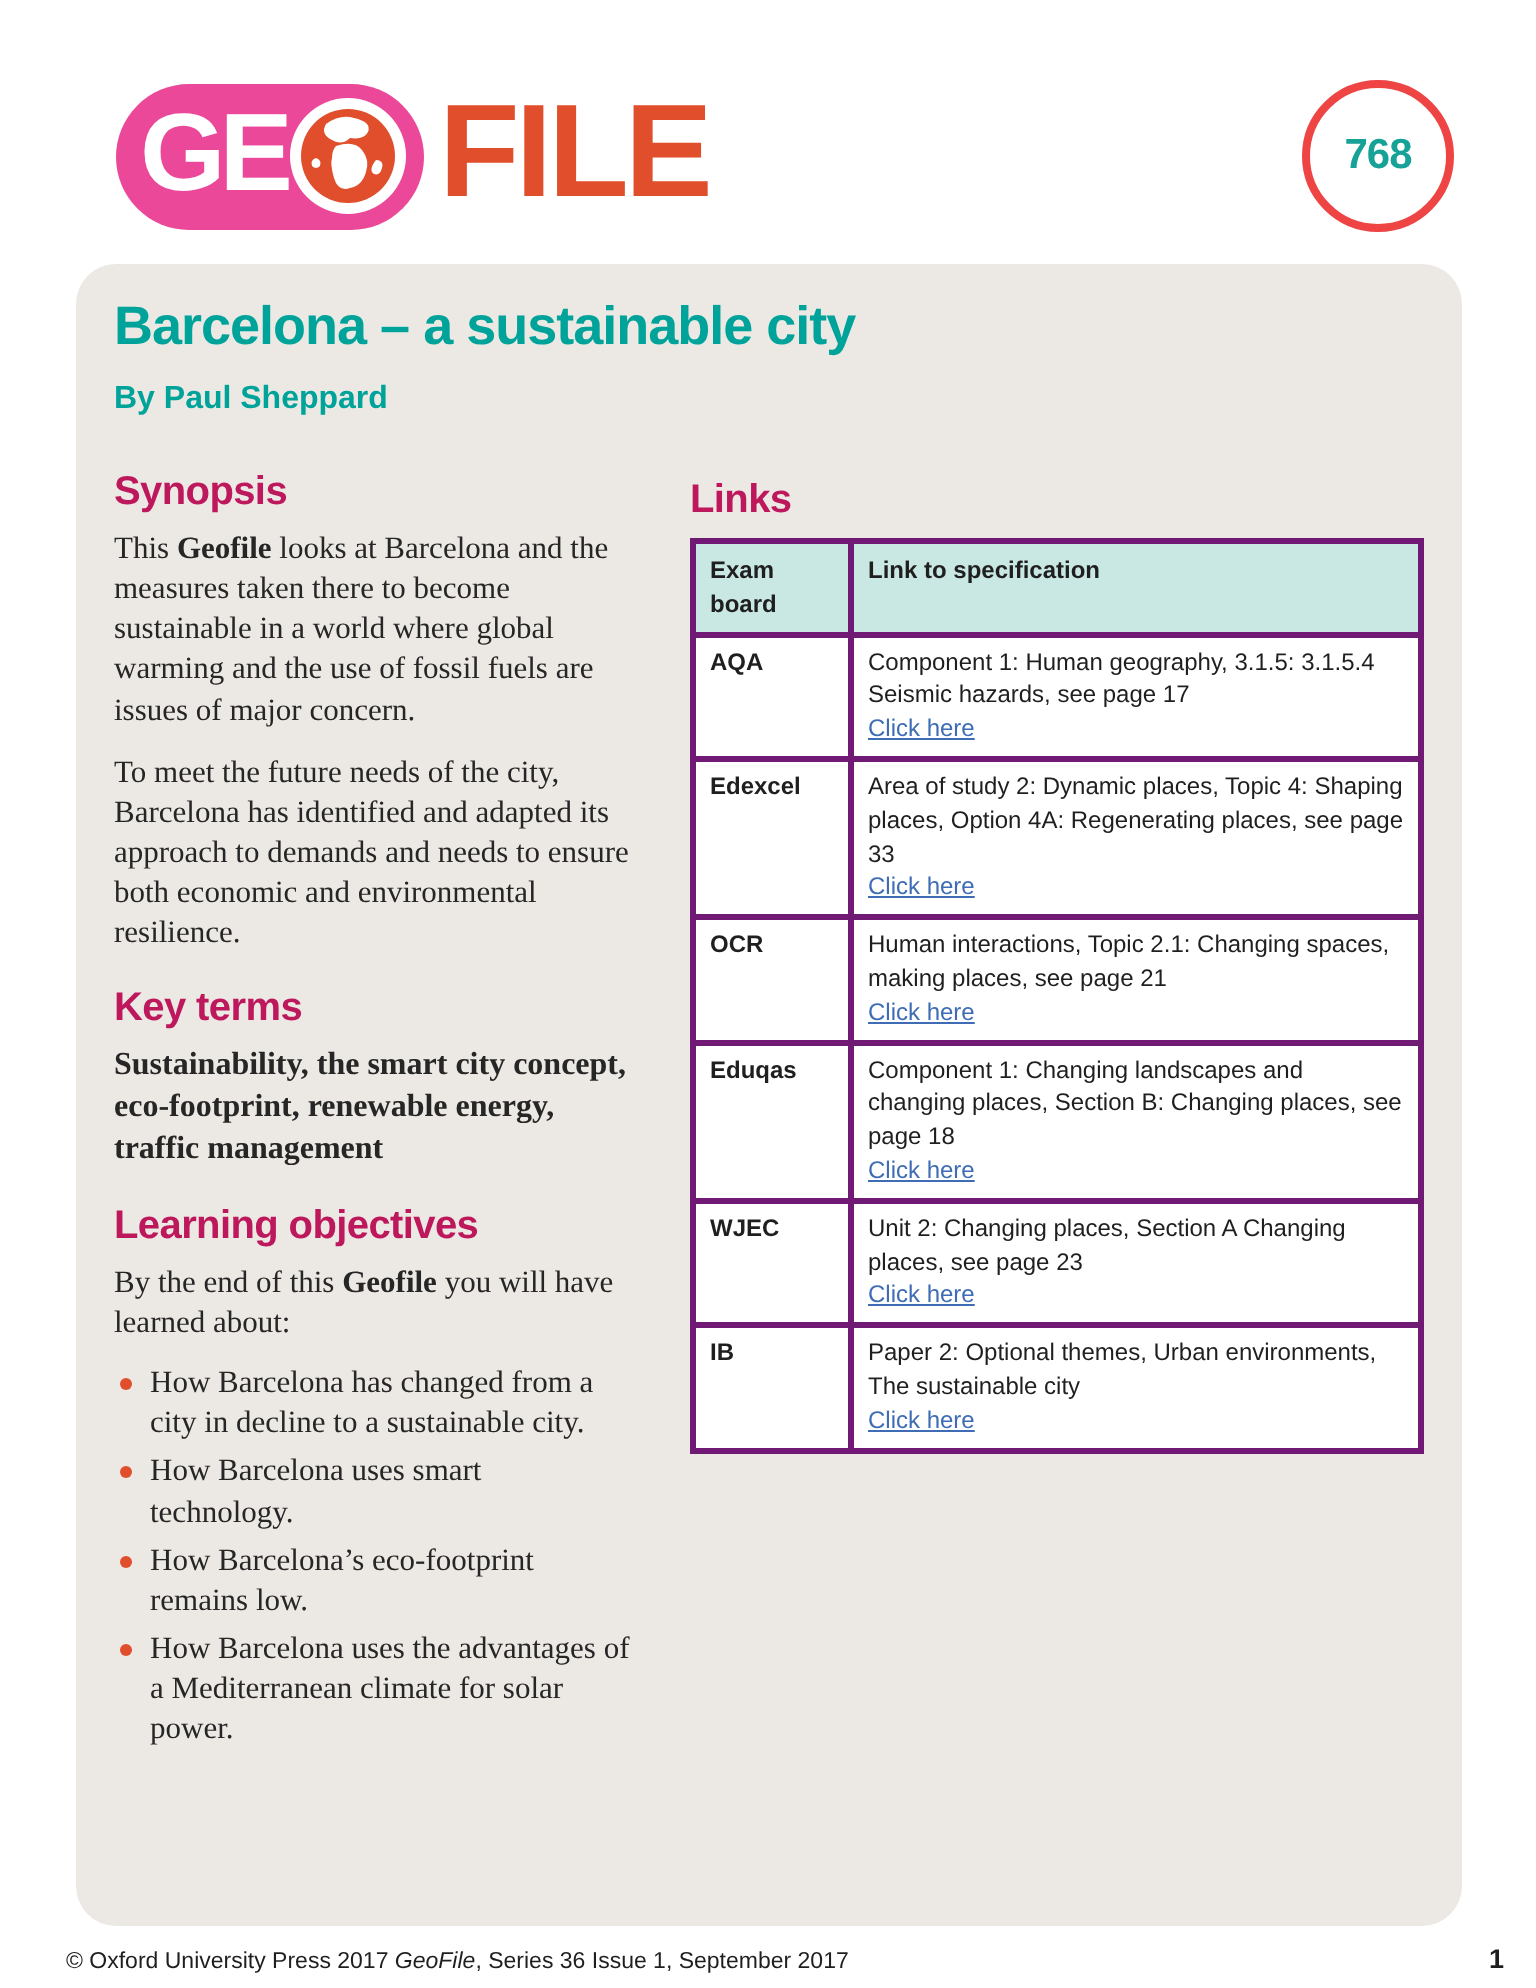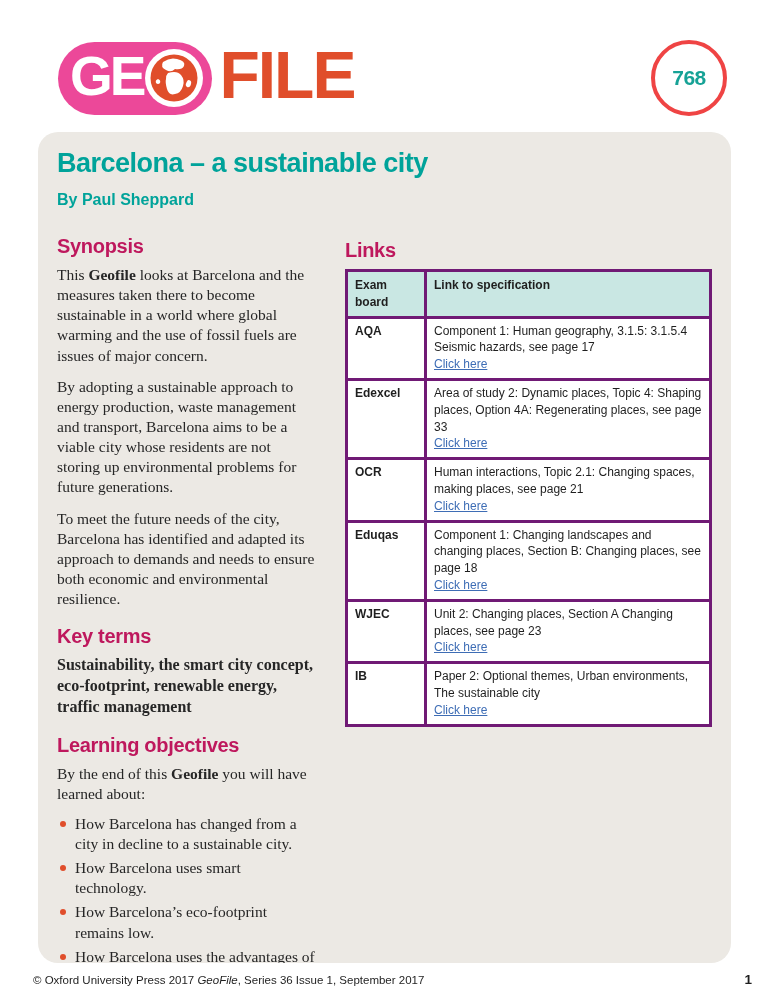--- a/index.html
+++ b/index.html
@@ -97,21 +97,20 @@
 
   <div class="doc-title">Barcelona – a sustainable city</div>
   <div class="byline">By Paul Sheppard</div>
 
   <div class="columns">
 
     <div class="col-left">
       <h2 class="section">Synopsis</h2>
       <div class="body-serif">
         <p class="para"><span>This </span><b>Geofile</b><span> looks at Barcelona and the measures taken there to become sustainable in a world where global warming and the use of fossil fuels are issues of major concern.</span></p>
-        <p class="para">By adopting a sustainable approach to energy production, waste management and transport, Barcelona aims to be a viable city whose residents are not storing up environmental problems for future generations.</p>
         <p class="para">To meet the future needs of the city, Barcelona has identified and adapted its approach to demands and needs to ensure both economic and environmental resilience.</p>
       </div>
 
       <h2 class="section">Key terms</h2>
       <div class="keyterms-text">Sustainability, the smart city concept, eco-footprint, renewable energy, traffic management</div>
 
       <h2 class="section">Learning objectives</h2>
       <p class="body-serif"><span>By the end of this </span><b>Geofile</b><span> you will have learned about:</span></p>
       <ul class="bullets body-serif">
         <li><span class="dot"></span><span>How Barcelona has changed from a city in decline to a sustainable city.</span></li>

